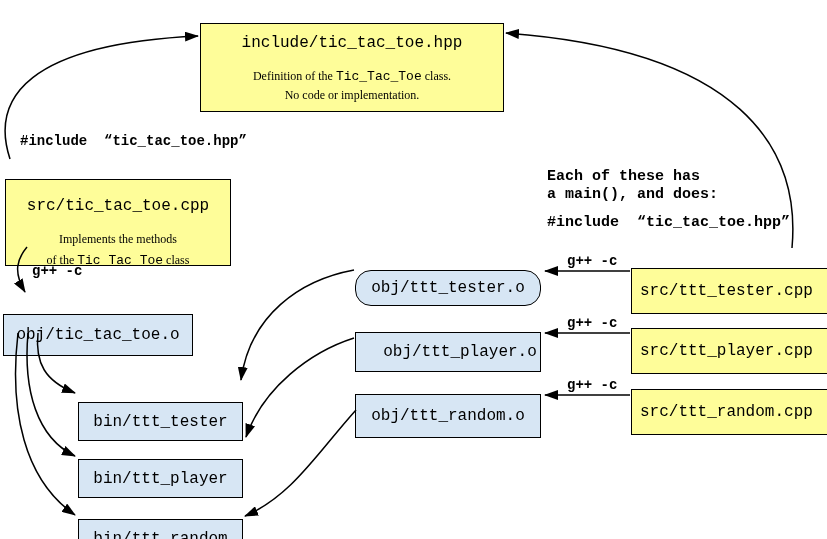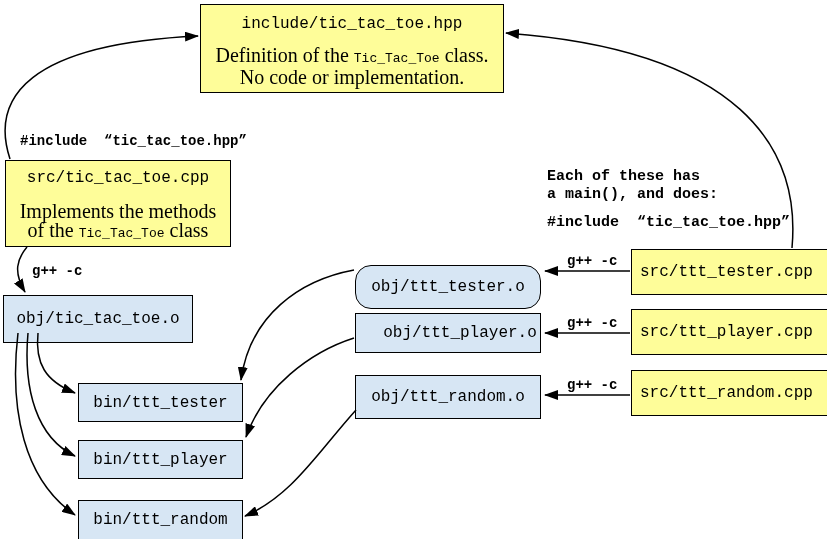--- a/index.html
+++ b/index.html
@@ -8,20 +8,21 @@
     width:827px;height:539px;
     overflow:hidden;
     background:#ffffff;
     font-family:"Liberation Sans",sans-serif;
     color:#000;
   }
   .node{
     position:absolute;
     border:1.5px solid #000;
     box-sizing:border-box;
+    margin-top:19px;
   }
   .yellow{background:#fefd99;}
   .blue{background:#d7e6f4;}
   .box-center{
     display:flex;align-items:center;justify-content:center;
   }
   .box-left{
     display:flex;align-items:center;justify-content:flex-start;
     padding-left:8px;
   }
@@ -35,21 +36,21 @@
     font-size:16px;
     text-align:center;
     line-height:20px;
     white-space:pre;
   }
   .desc{
     text-align:center;
     font-size:16px;
     line-height:19px;
   }
-  .serif{font-family:"Liberation Serif",serif;font-size:20px;}
+  .serif{font-family:"Liberation Serif",serif;font-size:12px;}
   .code{font-family:"Liberation Mono",monospace;font-size:13px;}
   .annot{
     position:absolute;
     font-family:"Liberation Mono",monospace;
     font-weight:bold;
     white-space:pre-line;
     line-height:18px;
   }
   .annot.pre{white-space:pre;}
   #arrows{
@@ -64,40 +65,40 @@
 <body>
 
 <div id="canvas">
 
   <div class="node yellow" style="left:200px;top:4px;width:304px;height:89px;padding-top:9px;">
     <div class="mono-title">include/tic_tac_toe.hpp</div>
     <div class="desc" style="margin-top:12px;"><span class="serif">Definition of the </span><span class="code">Tic_Tac_Toe</span><span class="serif"> class.</span></div>
     <div class="desc serif">No code or implementation.</div>
   </div>
 
-  <div class="node yellow" style="left:5px;top:160px;width:226px;height:87px;padding-top:7px;">
+  <div class="node yellow" style="left:5px;top:160px;width:226px;height:87px;padding-top:16px;">
     <div class="mono-title">src/tic_tac_toe.cpp</div>
     <div class="desc serif" style="margin-top:14px;">Implements the methods</div>
     <div class="desc"><span class="serif">of the </span><span class="code">Tic_Tac_Toe</span><span class="serif"> class</span></div>
   </div>
 
-  <div class="node blue box-center" style="left:3px;top:295px;width:190px;height:48px;">
+  <div class="node blue box-center" style="left:3px;top:295px;width:190px;height:42px;">
     <span class="mono">obj/tic_tac_toe.o</span>
   </div>
   <div class="node blue box-center" style="left:78px;top:383px;width:165px;height:39px;">
     <span class="mono">bin/ttt_tester</span>
   </div>
   <div class="node blue box-center" style="left:78px;top:440px;width:165px;height:39px;">
     <span class="mono">bin/ttt_player</span>
   </div>
   <div class="node blue box-center" style="left:78px;top:500px;width:165px;height:40px;">
     <span class="mono">bin/ttt_random</span>
   </div>
 
-  <div class="node blue box-center" style="left:355px;top:265px;width:186px;height:44px;border-radius:16px;">
+  <div class="node blue box-center" style="left:355px;top:251px;width:186px;height:36px;border-radius:16px;">
     <span class="mono">obj/ttt_tester.o</span>
   </div>
   <div class="node blue box-center" style="left:355px;top:313px;width:186px;height:40px;padding-left:24px;">
     <span class="mono">obj/ttt_player.o</span>
   </div>
   <div class="node blue box-center" style="left:355px;top:375px;width:186px;height:44px;">
     <span class="mono">obj/ttt_random.o</span>
   </div>
 
   <div class="node yellow box-left" style="left:631px;top:249px;width:200px;height:46px;">

